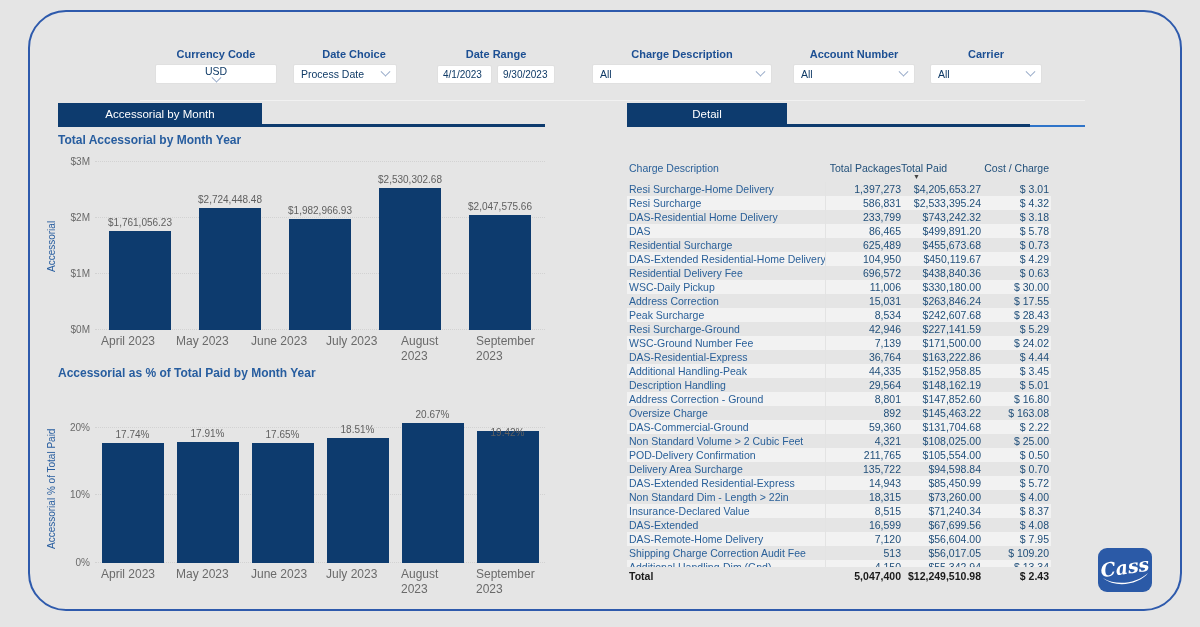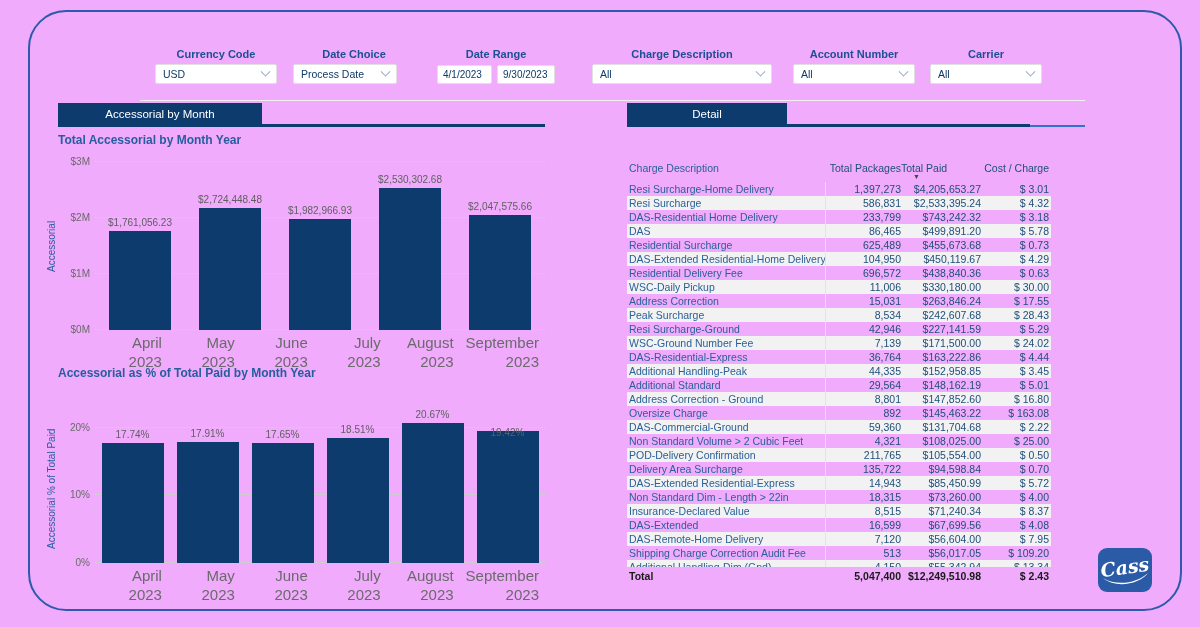--- a/index.html
+++ b/index.html
@@ -1,18 +1,18 @@
 <!DOCTYPE html>
 <html><head>
 <meta charset="utf-8">
 <style>
   * { margin:0; padding:0; box-sizing:border-box; }
   html,body { background:#fff; }
   body { font-family:"Liberation Sans", sans-serif; }
-  .page { position:relative; width:1200px; height:627px; background:#f0abfc; overflow:hidden; }
+  .page { position:relative; width:1200px; height:627px; background:#e5e5e5; overflow:hidden; }
   .frame { position:absolute; left:28px; top:10px; width:1154px; height:601px;
            border:2.5px solid #2e5aac; border-radius:38px; }
 
   
   .flabel { position:absolute; top:48px; font-size:11px; font-weight:bold; color:#1c4f93; text-align:center; }
   .dropdown { position:absolute; top:64px; height:20px; background:#fff; border:1px solid #e0e0e0;
               border-radius:2px; display:flex; align-items:center; justify-content:space-between;
               padding:0 7px; font-size:10.5px; color:#0f3a66; cursor:pointer; }
   .chev { width:7px; height:7px; border-right:1.5px solid #98abc9; border-bottom:1.5px solid #98abc9;
           transform:rotate(45deg) translate(-2px,-2px); flex:none; }
@@ -29,21 +29,21 @@
 
   
   .chart-title { position:absolute; left:58px; font-size:12px; font-weight:bold; color:#275d9f; }
   .plot { position:absolute; left:95px; width:450px; }
   .gridline { position:absolute; left:0; width:100%; height:0; border-top:1px dotted #d2d2d2; }
   .slots { position:absolute; left:0; bottom:0; width:100%; height:100%; display:flex; }
   .slot { position:relative; flex:1 1 0; height:100%; }
   .bar { position:absolute; bottom:0; left:50%; transform:translateX(-50%); width:62px; background:#0d3b6e; cursor:pointer; }
   .bar-label { position:absolute; left:50%; transform:translateX(-50%); font-size:10px; color:#5f5f5f; white-space:nowrap; }
   .cats { position:absolute; left:95px; width:450px; display:flex; }
-  .cat { flex:1 1 0; text-align:right; font-size:15px; color:#6a6a6a; line-height:1.25; padding:0 6px; }
+  .cat { flex:1 1 0; text-align:left; font-size:12px; color:#6a6a6a; line-height:1.25; padding:0 6px; }
   .yticks { position:absolute; left:60px; width:32px; }
   .ytick { position:absolute; right:2px; font-size:10px; color:#6a6a6a; height:12px; line-height:12px; white-space:nowrap; }
   .ytitle { position:absolute; font-size:10px; color:#275d9f; writing-mode:vertical-rl;
             transform:rotate(180deg); text-align:center; }
 
   
   .dtable { position:absolute; left:627px; top:162px; width:424px; font-size:10.5px; }
   .thead { display:flex; color:#2a6099; height:20px; align-items:flex-start; position:relative; cursor:pointer; }
   .rows { height:385px; overflow:hidden; }
   .trow { display:flex; height:14px; align-items:center; cursor:pointer; }
@@ -63,21 +63,21 @@
   .logo { position:absolute; left:1098px; top:548px; width:54px; height:44px; }
 </style>
 </head>
 <body>
 
 <div class="page">
   <div class="frame"></div>
 
   <div>
     <div class="flabel" style="left:155px;width:122px;">Currency Code</div>
-    <div class="dropdown" style="left:155px;width:122px;">
+    <div class="dropdown" style="left:155px;width:122px;flex-direction:column;">
       <span>USD</span>
       <span class="chev"></span>
     </div>
 
     <div class="flabel" style="left:293px;width:122px;">Date Choice</div>
     <div class="dropdown" style="left:293px;width:104px;">
       <span>Process Date</span>
       <span class="chev"></span>
     </div>
 
@@ -291,21 +291,21 @@
           <div class="c-paid">$163,222.86</div>
           <div class="c-cost">$ 4.44</div>
         </div>
         <div class="trow">
           <div class="c-desc">Additional Handling-Peak</div>
           <div class="c-pack">44,335</div>
           <div class="c-paid">$152,958.85</div>
           <div class="c-cost">$ 3.45</div>
         </div>
         <div class="trow">
-          <div class="c-desc">Additional Standard</div>
+          <div class="c-desc">Description Handling</div>
           <div class="c-pack">29,564</div>
           <div class="c-paid">$148,162.19</div>
           <div class="c-cost">$ 5.01</div>
         </div>
         <div class="trow">
           <div class="c-desc">Address Correction - Ground</div>
           <div class="c-pack">8,801</div>
           <div class="c-paid">$147,852.60</div>
           <div class="c-cost">$ 16.80</div>
         </div>

